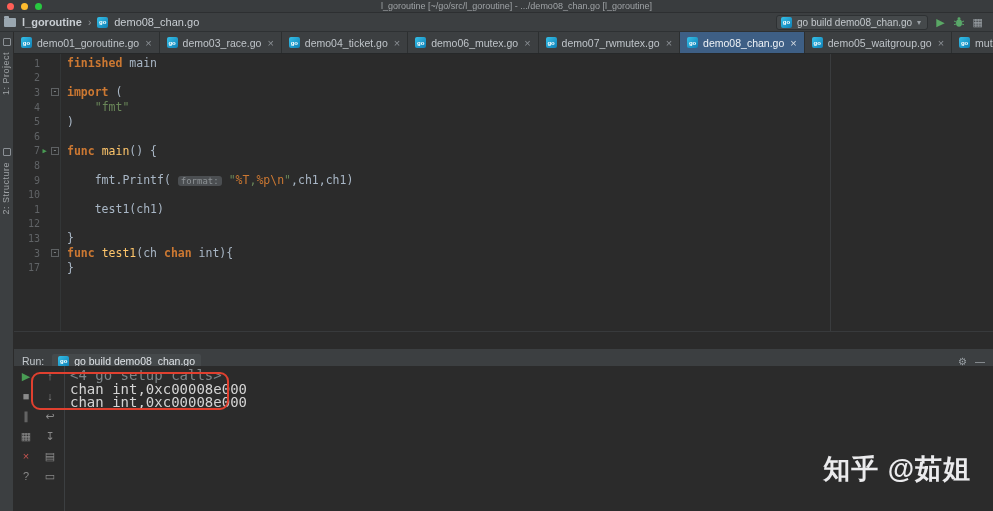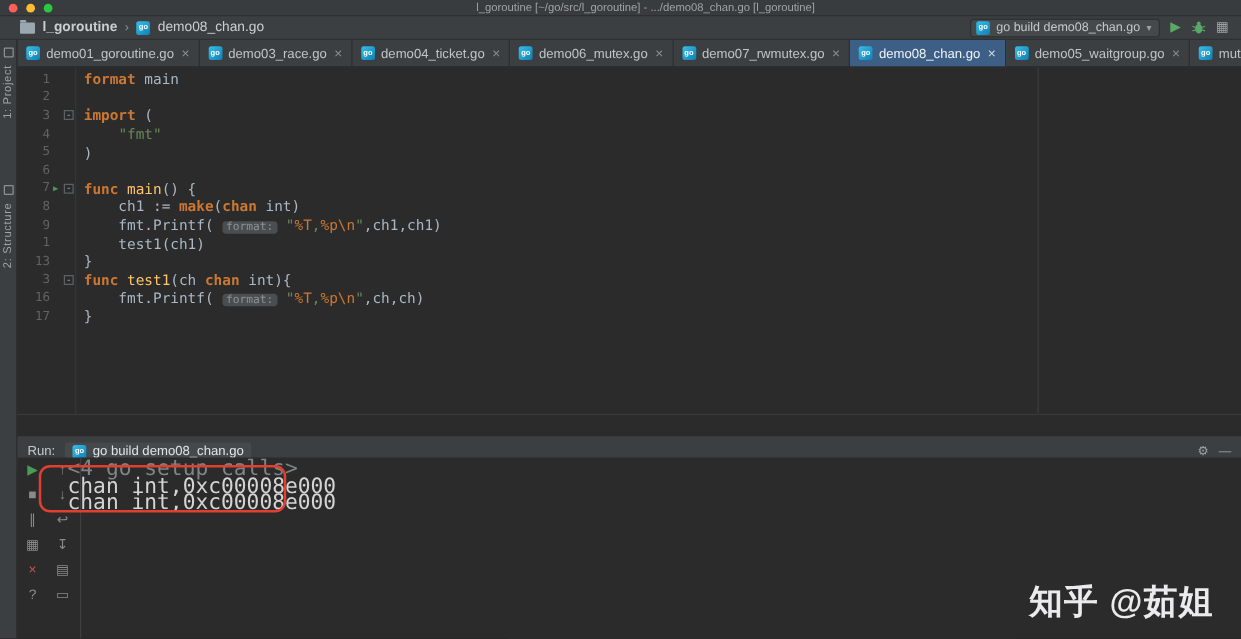--- a/index.html
+++ b/index.html
@@ -13,21 +13,21 @@
   .titlebar { position:absolute; left:0; top:0; width:993px; height:13px;
     background:#393c3e; border-bottom:1px solid #2d2f31; }
   .lights { position:absolute; left:7px; top:3px; display:flex; gap:7px; }
   .light { width:7px; height:7px; border-radius:50%; }
   .light.red{background:#ff5f57}.light.yellow{background:#febc2e}.light.green{background:#28c840}
   .title-text { position:absolute; left:0; right:0; top:0; height:13px; line-height:13px;
     text-align:center; font-size:9px; color:#9fa3a6;margin-left:40px; }
   
   .navbar { position:absolute; left:0; top:13px; width:993px; height:19px;
     background:#3c3f41; border-bottom:1px solid #2e3133; display:flex; align-items:center; }
-  .nav-left { display:flex; align-items:center; gap:6px; padding-left:16px; }
+  .nav-left { display:flex; align-items:center; gap:6px; padding-left:4px; }
   .folder-ic { width:12px; height:9px; background:#9aa7b0; border-radius:1px; position:relative; }
   .folder-ic::before { content:""; position:absolute; left:0; top:-2px; width:5px; height:2px; background:#9aa7b0; border-radius:1px 1px 0 0; }
   .crumb { font-size:11px; color:#c9ced3; font-weight:bold; }
   .crumb.file { font-weight:normal; }
   .chev { color:#8b9095; font-size:10px; }
   .nav-right { margin-left:auto; display:flex; align-items:center; gap:8px; padding-right:10px; }
   .runcfg { display:flex; align-items:center; gap:5px; background:#45494b; border:1px solid #2e3133;
     border-radius:3px; padding:1px 6px 1px 4px; }
   .runcfg-label { font-size:10px; color:#c3c8cc; }
   .caret { font-size:8px; color:#9aa0a5; }
@@ -76,28 +76,28 @@
   .run-title { font-size:10.5px; color:#c3c8cc; }
   .run-tab { display:flex; align-items:center; gap:5px; background:#45494b; border-radius:2px;
     padding:1px 6px; font-size:10.5px; color:#dfe3e7; }
   .run-header-right { margin-left:auto; display:flex; gap:8px; color:#9aa0a5; font-size:10px; align-items:center; }
   .run-body { position:absolute; left:14px; top:366px; right:0; bottom:0; background:#2b2b2b; }
   .rt-col { position:absolute; top:4px; width:20px; display:flex; flex-direction:column; gap:7px; align-items:center; }
   .rt-col.left { left:2px; }
   .rt-col.right { left:26px; }
   .ticon { font-size:11px; line-height:13px; }
   .console-sep { position:absolute; left:50px; top:0; bottom:0; width:1px; background:#3c3f41; }
-  .console { position:absolute; left:40px; top:3px; right:0;
-    font-family:"DejaVu Sans Mono", monospace; font-size:17px; color:#d4d4d4; }
+  .console { position:absolute; left:56px; top:3px; right:0;
+    font-family:"DejaVu Sans Mono", monospace; font-size:14px; color:#d4d4d4; }
   .cline { height:13.5px; line-height:13.5px; white-space:pre; }
   .cline.dim { color:#7e8487; }
   .annotation-box { position:absolute; left:17px; top:6px; width:198px; height:38px;
     border:2.5px solid #e0402f; border-radius:9px; pointer-events:none; z-index:5; }
   
-  .watermark { position:absolute; right:22px; bottom:12px; font-size:27px; font-weight:600;
+  .watermark { position:absolute; right:22px; bottom:24px; font-size:27px; font-weight:600;
     color:rgba(245,246,248,0.95); letter-spacing:1px; z-index:6; }
 </style>
 </head>
 <body>
 
 <div class="screen">
 
   <div class="titlebar">
     <div class="lights">
       <span class="light red"></span>
@@ -189,21 +189,21 @@
   </div>
 
   <div class="editor">
     <div class="gutter-sep"></div>
     <div class="margin-guide"></div>
     <div class="elines">
         <div class="eline">
           <span class="ln">1</span>
           <span class="mk"></span>
           <span class="fd"></span>
-          <span class="codeseg"><span class="tok-kw">format</span><span class="tok-txt"> main</span></span>
+          <span class="codeseg"><span class="tok-kw">finished</span><span class="tok-txt"> main</span></span>
         </div>
         <div class="eline">
           <span class="ln">2</span>
           <span class="mk"></span>
           <span class="fd"></span>
           <span class="codeseg"></span>
         </div>
         <div class="eline">
           <span class="ln">3</span>
           <span class="mk"></span>
@@ -235,53 +235,58 @@
           <span class="mk run">▶</span>
           <span class="fd">
             <span class="foldbox">-</span>
           </span>
           <span class="codeseg"><span class="tok-kw">func </span><span class="tok-fn">main</span><span class="tok-txt">() {</span></span>
         </div>
         <div class="eline">
           <span class="ln">8</span>
           <span class="mk"></span>
           <span class="fd"></span>
-          <span class="codeseg"><span class="tok-txt">    ch1 := </span><span class="tok-kw">make</span><span class="tok-txt">(</span><span class="tok-kw">chan</span><span class="tok-txt"> int)</span></span>
         </div>
         <div class="eline">
           <span class="ln">9</span>
           <span class="mk"></span>
           <span class="fd"></span>
           <span class="codeseg"><span class="tok-txt">    fmt.Printf( </span><span class="tok-hint">format:</span><span class="tok-txt"> </span><span class="tok-str">"</span><span class="tok-esc">%T</span><span class="tok-str">,</span><span class="tok-esc">%p</span><span class="tok-esc">\n</span><span class="tok-str">"</span><span class="tok-txt">,ch1,ch1)</span></span>
         </div>
         <div class="eline">
+          <span class="ln">10</span>
+          <span class="mk"></span>
+          <span class="fd"></span>
+          <span class="codeseg"></span>
+        </div>
+        <div class="eline">
           <span class="ln">1</span>
           <span class="mk"></span>
           <span class="fd"></span>
           <span class="codeseg"><span class="tok-txt">    test1(ch1)</span></span>
+        </div>
+        <div class="eline">
+          <span class="ln">12</span>
+          <span class="mk"></span>
+          <span class="fd"></span>
+          <span class="codeseg"></span>
         </div>
         <div class="eline">
           <span class="ln">13</span>
           <span class="mk"></span>
           <span class="fd"></span>
           <span class="codeseg"><span class="tok-txt">}</span></span>
         </div>
         <div class="eline">
           <span class="ln">3</span>
           <span class="mk"></span>
           <span class="fd">
             <span class="foldbox">-</span>
           </span>
           <span class="codeseg"><span class="tok-kw">func </span><span class="tok-fn">test1</span><span class="tok-txt">(ch </span><span class="tok-kw">chan</span><span class="tok-txt"> int){</span></span>
-        </div>
-        <div class="eline">
-          <span class="ln">16</span>
-          <span class="mk"></span>
-          <span class="fd"></span>
-          <span class="codeseg"><span class="tok-txt">    fmt.Printf( </span><span class="tok-hint">format:</span><span class="tok-txt"> </span><span class="tok-str">"</span><span class="tok-esc">%T</span><span class="tok-str">,</span><span class="tok-esc">%p</span><span class="tok-esc">\n</span><span class="tok-str">"</span><span class="tok-txt">,ch,ch)</span></span>
         </div>
         <div class="eline">
           <span class="ln">17</span>
           <span class="mk"></span>
           <span class="fd"></span>
           <span class="codeseg"><span class="tok-txt">}</span></span>
         </div>
       </div>
   </div>
   <div class="editor-strip"></div>

